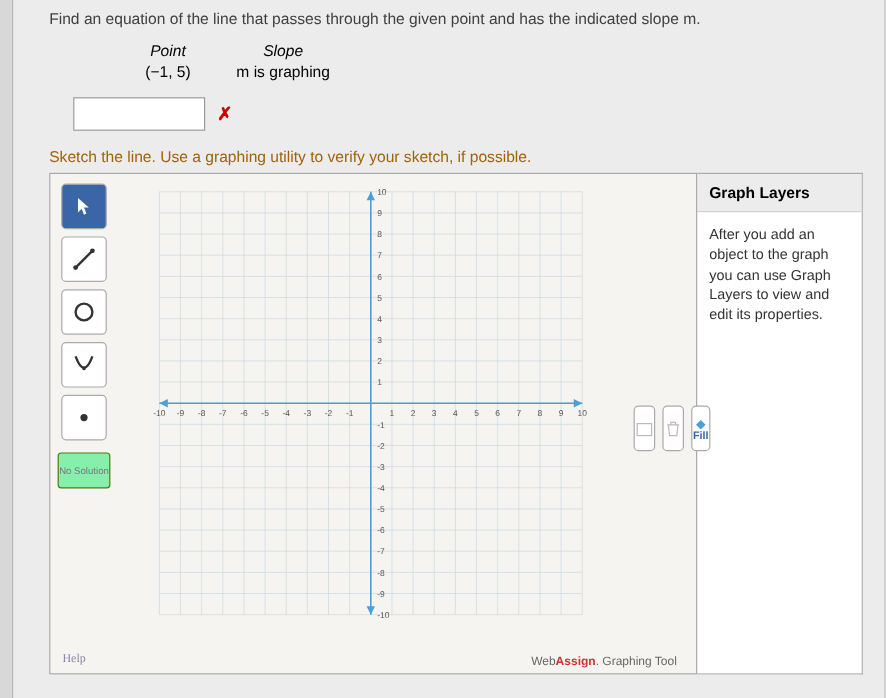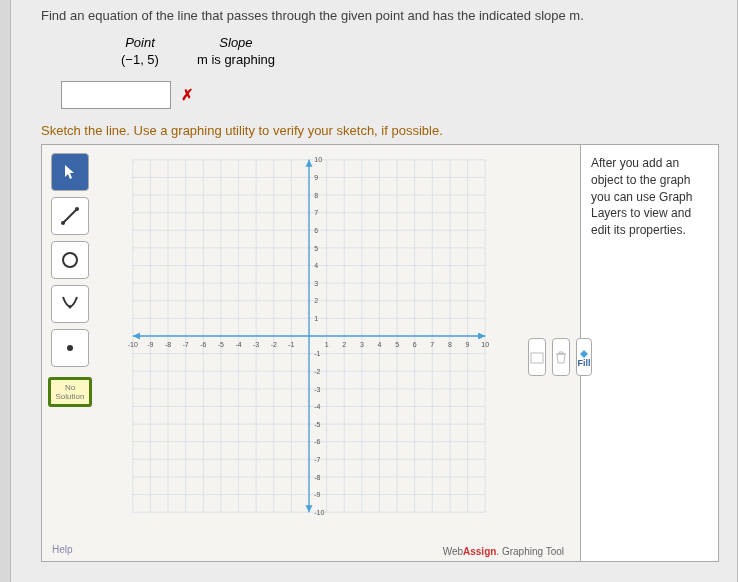--- a/index.html
+++ b/index.html
@@ -71,26 +71,26 @@
   cursor: pointer;
   font-size: 18px;
   color: #333;
 }
 .tool-btn.active {
   background: #3a66a8;
   color: #fff;
 }
 .no-sol {
   width: 44px; height: 30px;
-  border: 3px solid #4d7c0f;
+  border: 1px solid #4d7c0f;
   border-radius: 3px;
-  background: #fef9c3;
+  background: #86efac;
   font-size: 8px;
   color: #777;
-  text-align: center;
+  text-align: left;
   display: flex; align-items: center; justify-content: center;
   margin-top: 4px;
   cursor: pointer;
 }
 .graph-area {
   flex: 1;
   padding: 6px 6px 0 6px;
   display: flex;
   flex-direction: column;
 }
@@ -114,21 +114,21 @@
 }
 .fill-btn { color: #3a66a8; font-weight: bold; font-size: 9px; }
 .footer {
   position: absolute;
   bottom: 4px; right: 16px;
   font-size: 10px; color: #666;
 }
 .footer b { color: #c33; }
 .help-link {
   position: absolute; bottom: 6px; left: 10px;
-  font-size: 10px; color: #88a; cursor: pointer;
+  font-size: 10px; color: #88a; cursor: pointer; font-family: Liberation Serif, serif;
 }
 .side-panel {
   width: 138px;
   border: 1px solid #aaa;
   border-left: none;
   height: 418px;
   background: #f9f9f7;
   overflow: hidden;
 }
 .side-header {
@@ -323,16 +323,17 @@
         </div>
       </div>
 
       <div class="help-link">Help</div>
       <div class="footer">
         <span>Web</span><b>Assign</b><span>. Graphing Tool</span>
       </div>
     </div>
 
     <div class="side-panel">
+      <div class="side-header">Graph Layers</div>
       <div class="side-body">After you add an object to the graph you can use Graph Layers to view and edit its properties.</div>
     </div>
   </div>
 </div>
 
 </body></html>

